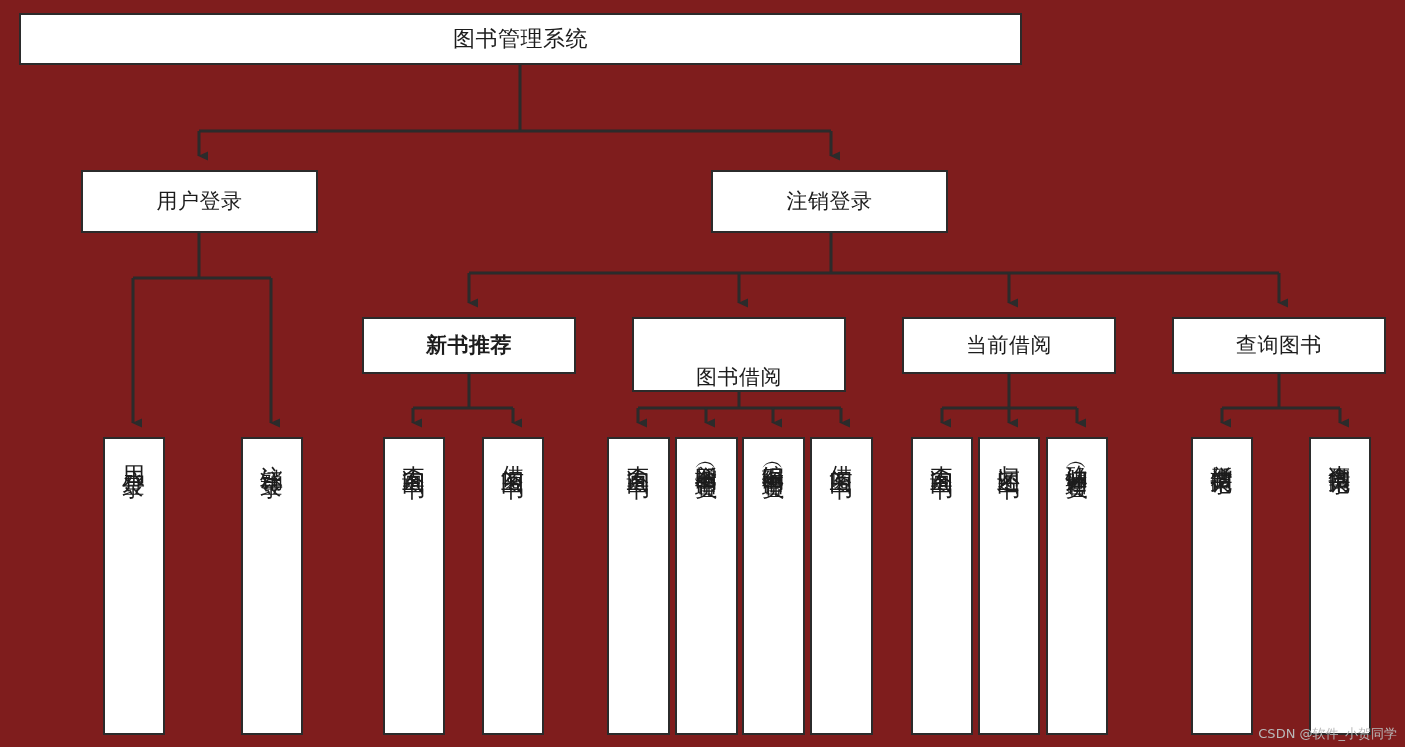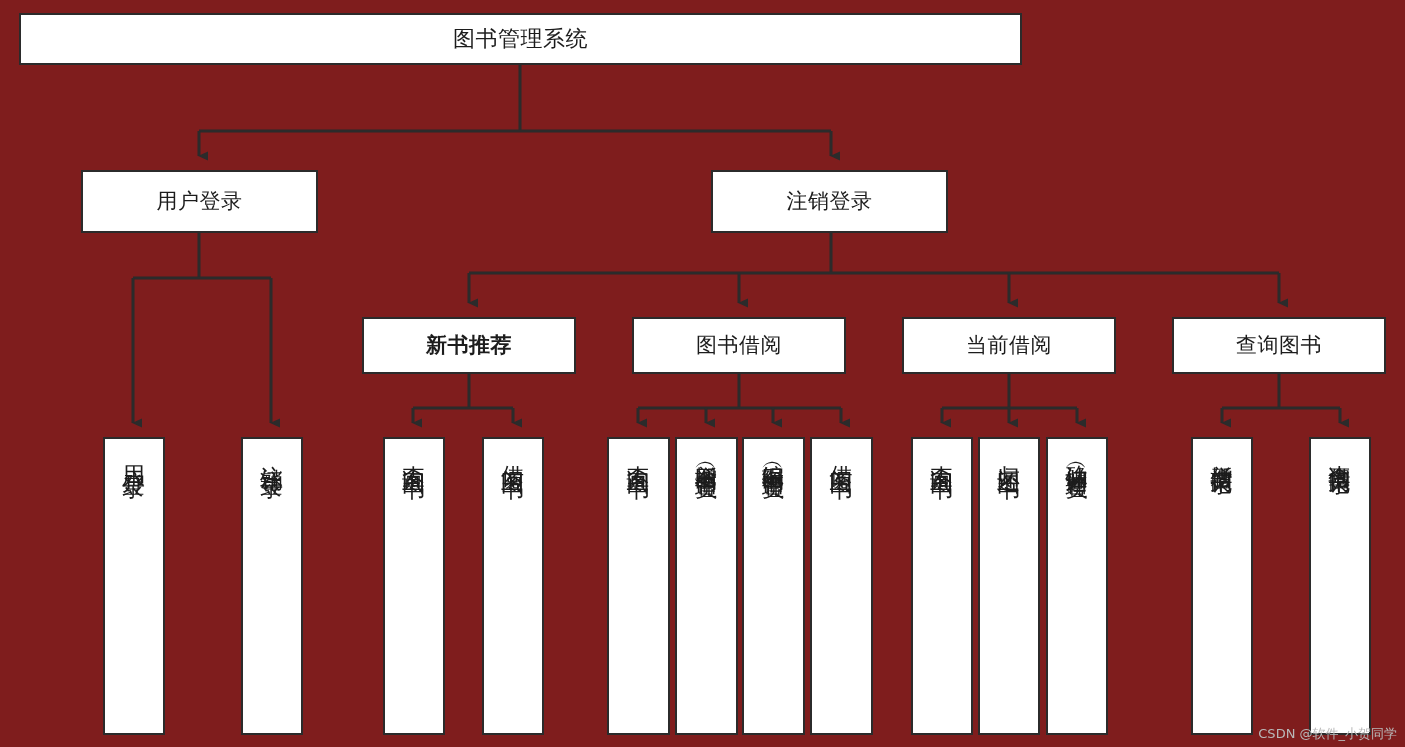--- a/index.html
+++ b/index.html
@@ -145,21 +145,21 @@
   </div>
 
   <div class="node h" style="left:711px; top:170px; width:237px; height:63px;">
     <span class="lbl">注销登录</span>
   </div>
 
   <div class="node h" style="left:362px; top:317px; width:214px; height:57px;font-weight:bold;">
     <span class="lbl">新书推荐</span>
   </div>
 
-  <div class="node h" style="left:632px; top:317px; width:214px; height:57px;">
+  <div class="node h" style="left:632px; top:317px; width:214px; height:75px;align-items:flex-end;">
     <span class="lbl">图书借阅</span>
   </div>
 
   <div class="node h" style="left:902px; top:317px; width:214px; height:57px;">
     <span class="lbl">当前借阅</span>
   </div>
 
   <div class="node h" style="left:1172px; top:317px; width:214px; height:57px;">
     <span class="lbl">查询图书</span>
   </div>

